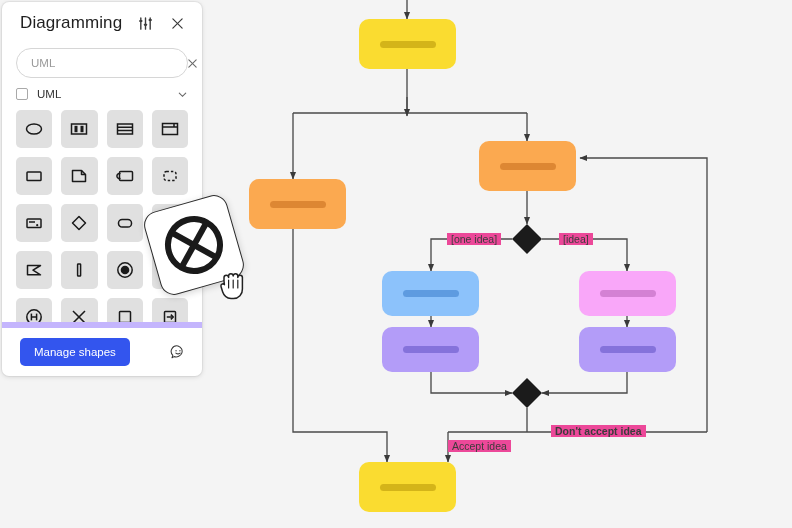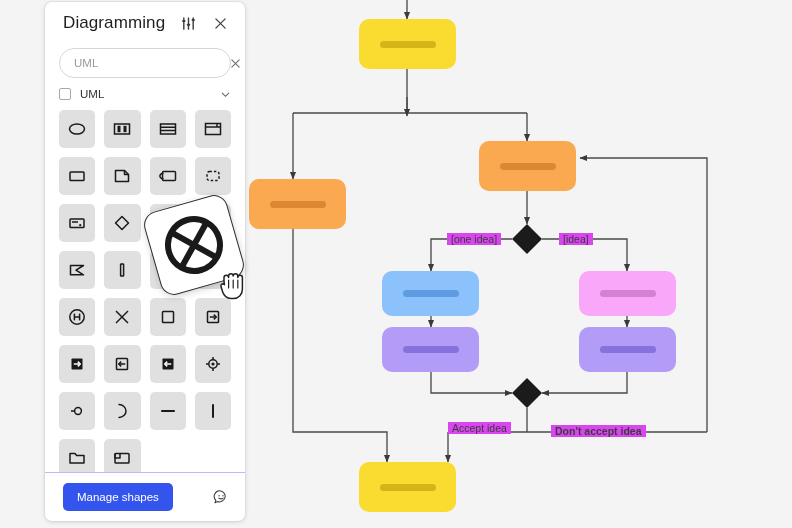--- a/index.html
+++ b/index.html
@@ -20,33 +20,33 @@
 
   .node{
     position:absolute;border-radius:10px;
     display:flex;align-items:center;justify-content:center;
   }
   .node .bar{height:7px;border-radius:4px;}
 
   .edge-label{
     position:absolute;
     font-size:10.5px;color:#3c3c3c;
-    background:#d946ef;
+    background:#ec4899;
     padding:0 4px;white-space:nowrap;
     font-family:"Liberation Sans", sans-serif;
   }
 
   
   #panel{
-    position:absolute;left:2px;top:2px;width:200px;height:519px;
+    position:absolute;left:2px;top:2px;width:200px;height:374px;
     background:#ffffff;
     border-radius:7px;
     box-shadow:0 1px 5px rgba(0,0,0,.13), 0 0 0 1px rgba(0,0,0,.045);
     overflow:hidden;
-    display:flex;flex-direction:column;margin-left:43px;
+    display:flex;flex-direction:column;
   }
   #panel-header{
     height:42px;flex:0 0 auto;
     display:flex;align-items:center;
     padding:0 14px 0 18px;
   }
   #panel-title{
     font-size:17px;color:#1f1f1f;font-weight:400;flex:1;
     letter-spacing:.1px;
   }
@@ -98,21 +98,21 @@
   }
   .shape-cell{
     background:#e0e0e0;border-radius:5px;
     display:flex;align-items:center;justify-content:center;
     cursor:pointer;color:#1a1a1a;
   }
   .shape-cell svg{display:block;}
 
   #panel-footer{
     flex:0 0 auto;height:48px;
-    border-top:1px solid #c4b5fd;
+    border-top:6px solid #c4b5fd;
     display:flex;align-items:center;
     padding:0 16px 0 18px;
   }
   #manage-btn{
     background:#3355ee;color:#fff;border:none;border-radius:5px;
     font-size:11.5px;font-family:"Liberation Sans", sans-serif;
     padding:8px 14px;cursor:pointer;flex:0 0 auto;
   }
   #feedback-icon{
     margin-left:auto;color:#3b3b3b;cursor:pointer;
@@ -212,21 +212,21 @@
           <div class="bar" style="background: rgb(133, 114, 219); width: 56px;"></div>
         </div>
         <div class="node" style="left: 359px; top: 462px; width: 97px; height: 50px; background: rgb(250, 220, 48);">
           <div class="bar" style="background: rgb(212, 180, 25); width: 56px;"></div>
         </div>
       </div>
 
     <div id="labels-layer">
         <div class="edge-label" style="left: 447px; top: 233px;">[one idea]</div>
         <div class="edge-label" style="left: 559px; top: 233px;">[idea]</div>
-        <div class="edge-label" style="left: 448px; top: 422px;">Accept idea</div>
+        <div class="edge-label" style="left: 448px; top: 440px;">Accept idea</div>
         <div class="edge-label" style="left: 551px; top: 425px; font-weight: bold;">Don't accept idea</div>
       </div>
   </div>
 
   <div id="panel">
 
     <div id="panel-header">
       <div id="panel-title">Diagramming</div>
       <div class="hdr-icon">
         <svg width="15" height="15" viewBox="0 0 16 16" fill="none" stroke="#3b3b3b" stroke-width="1.5" stroke-linecap="round">

